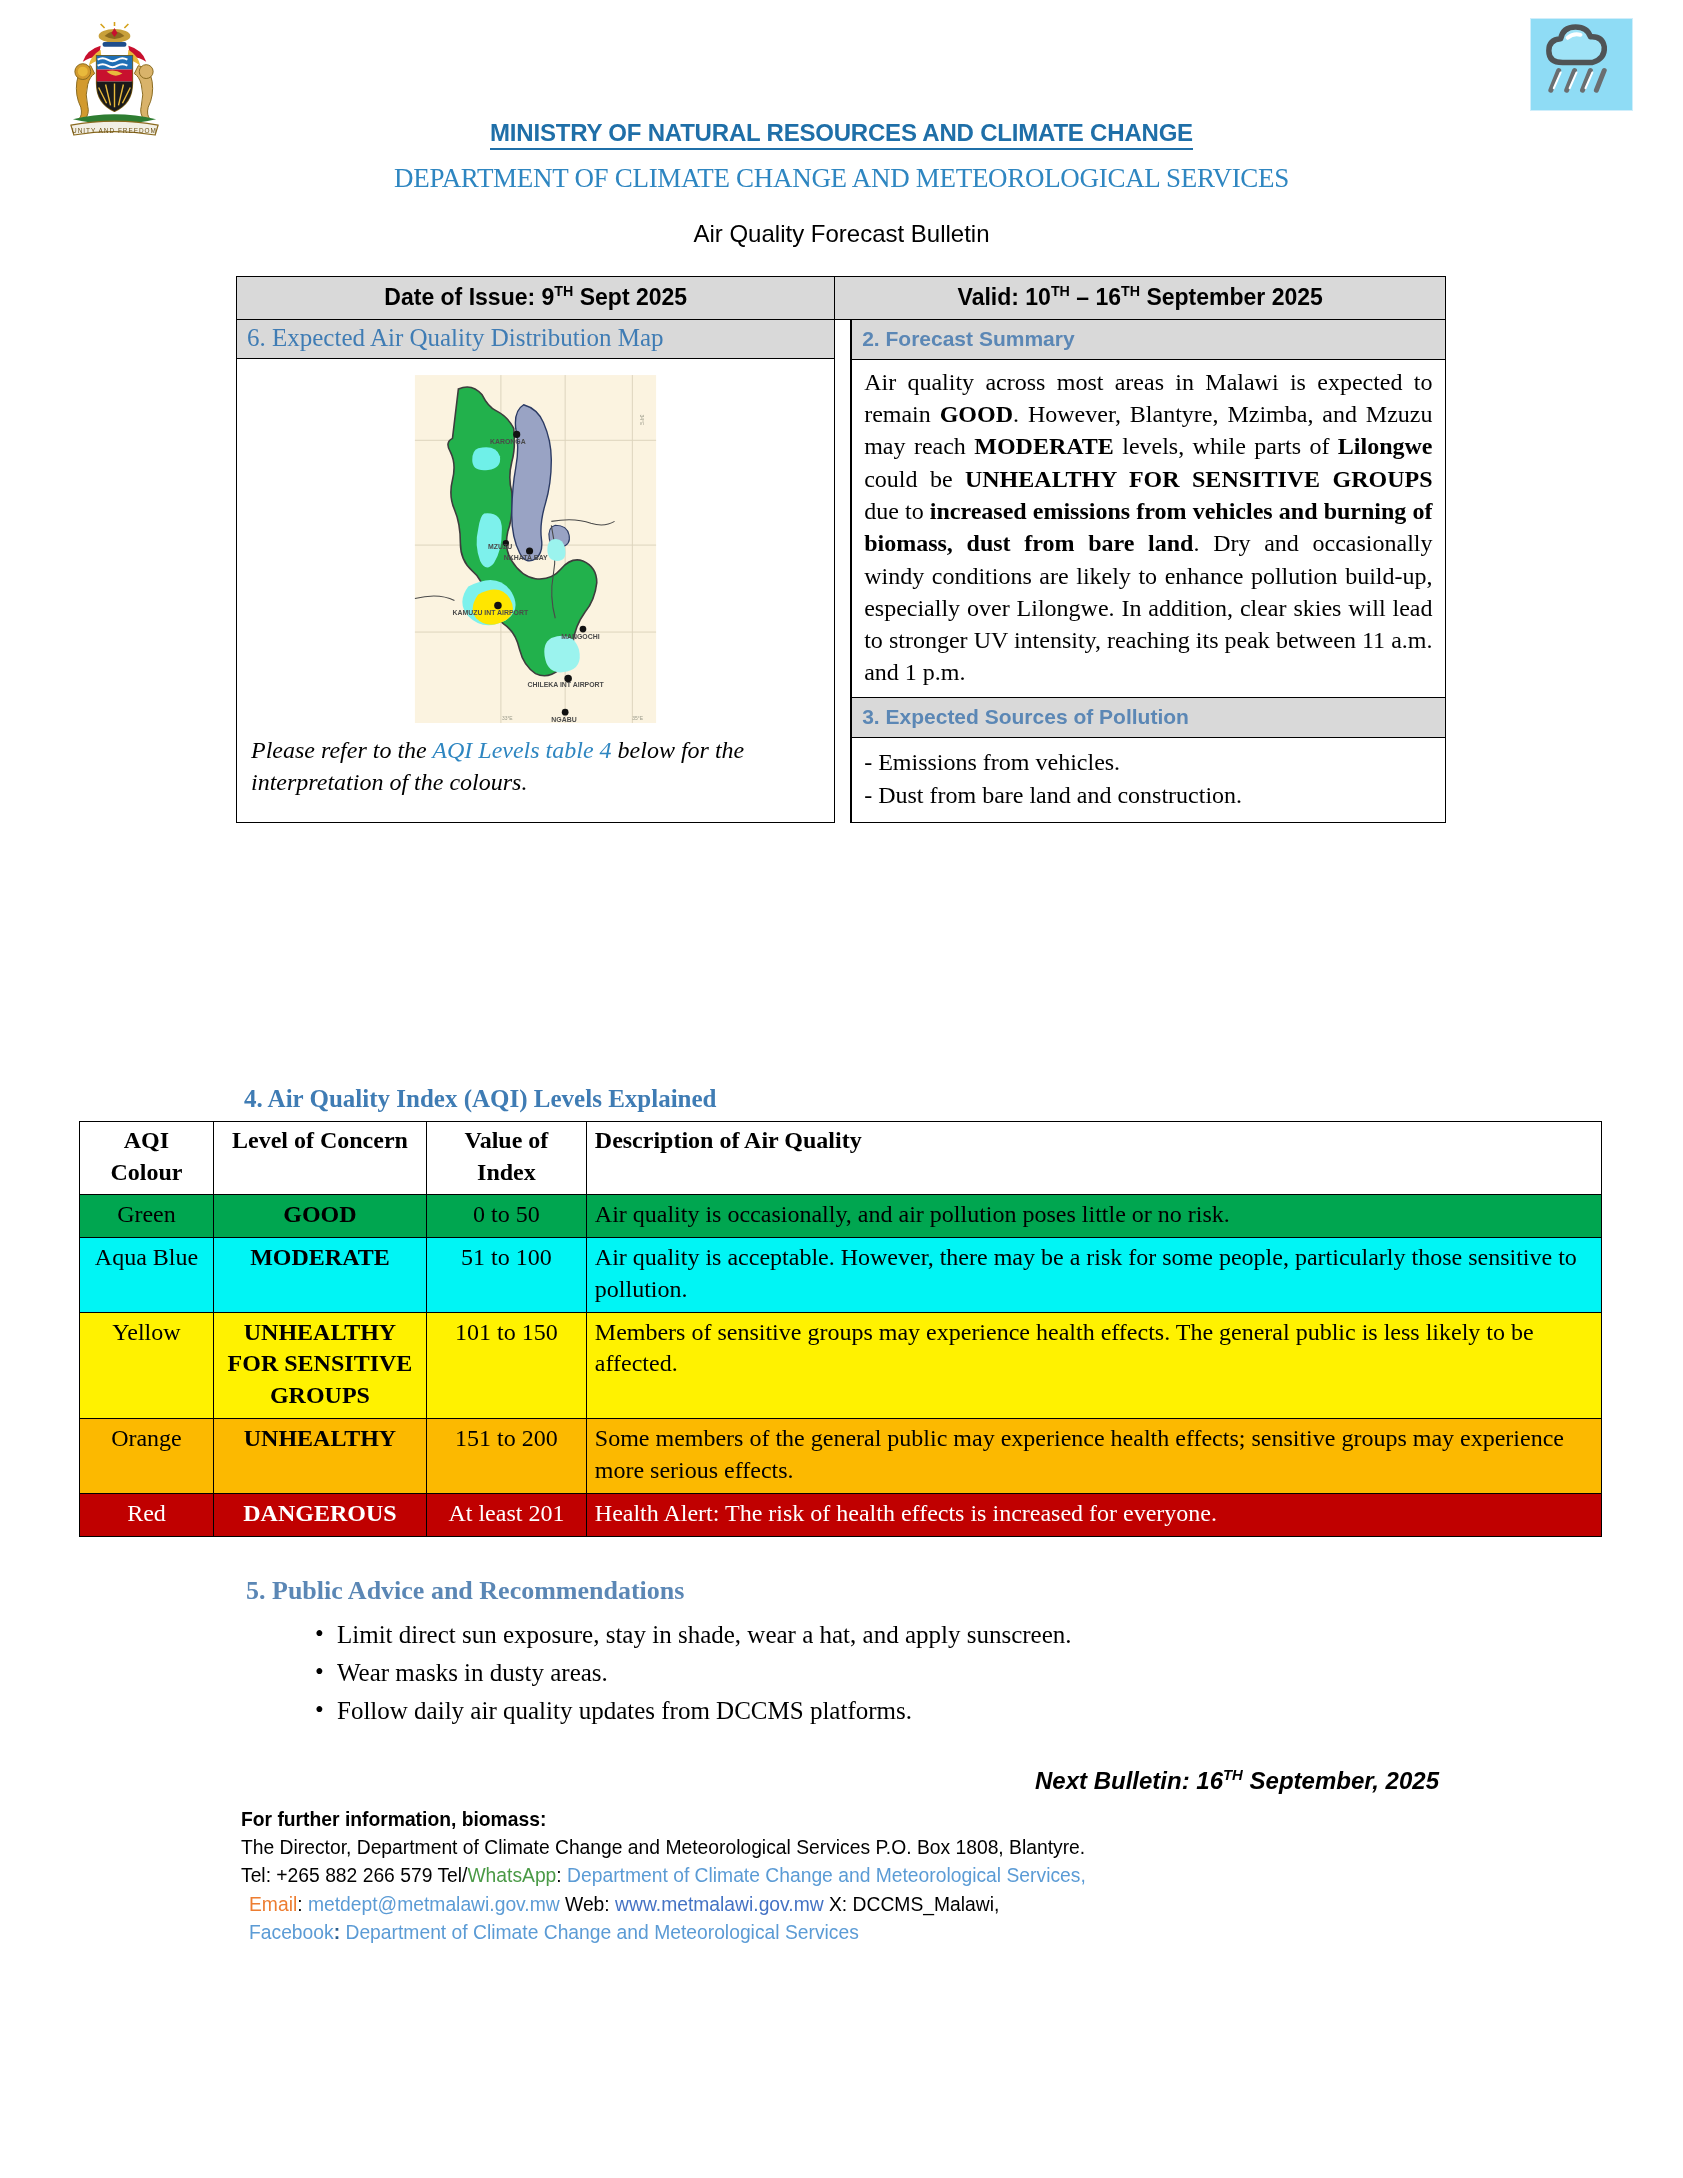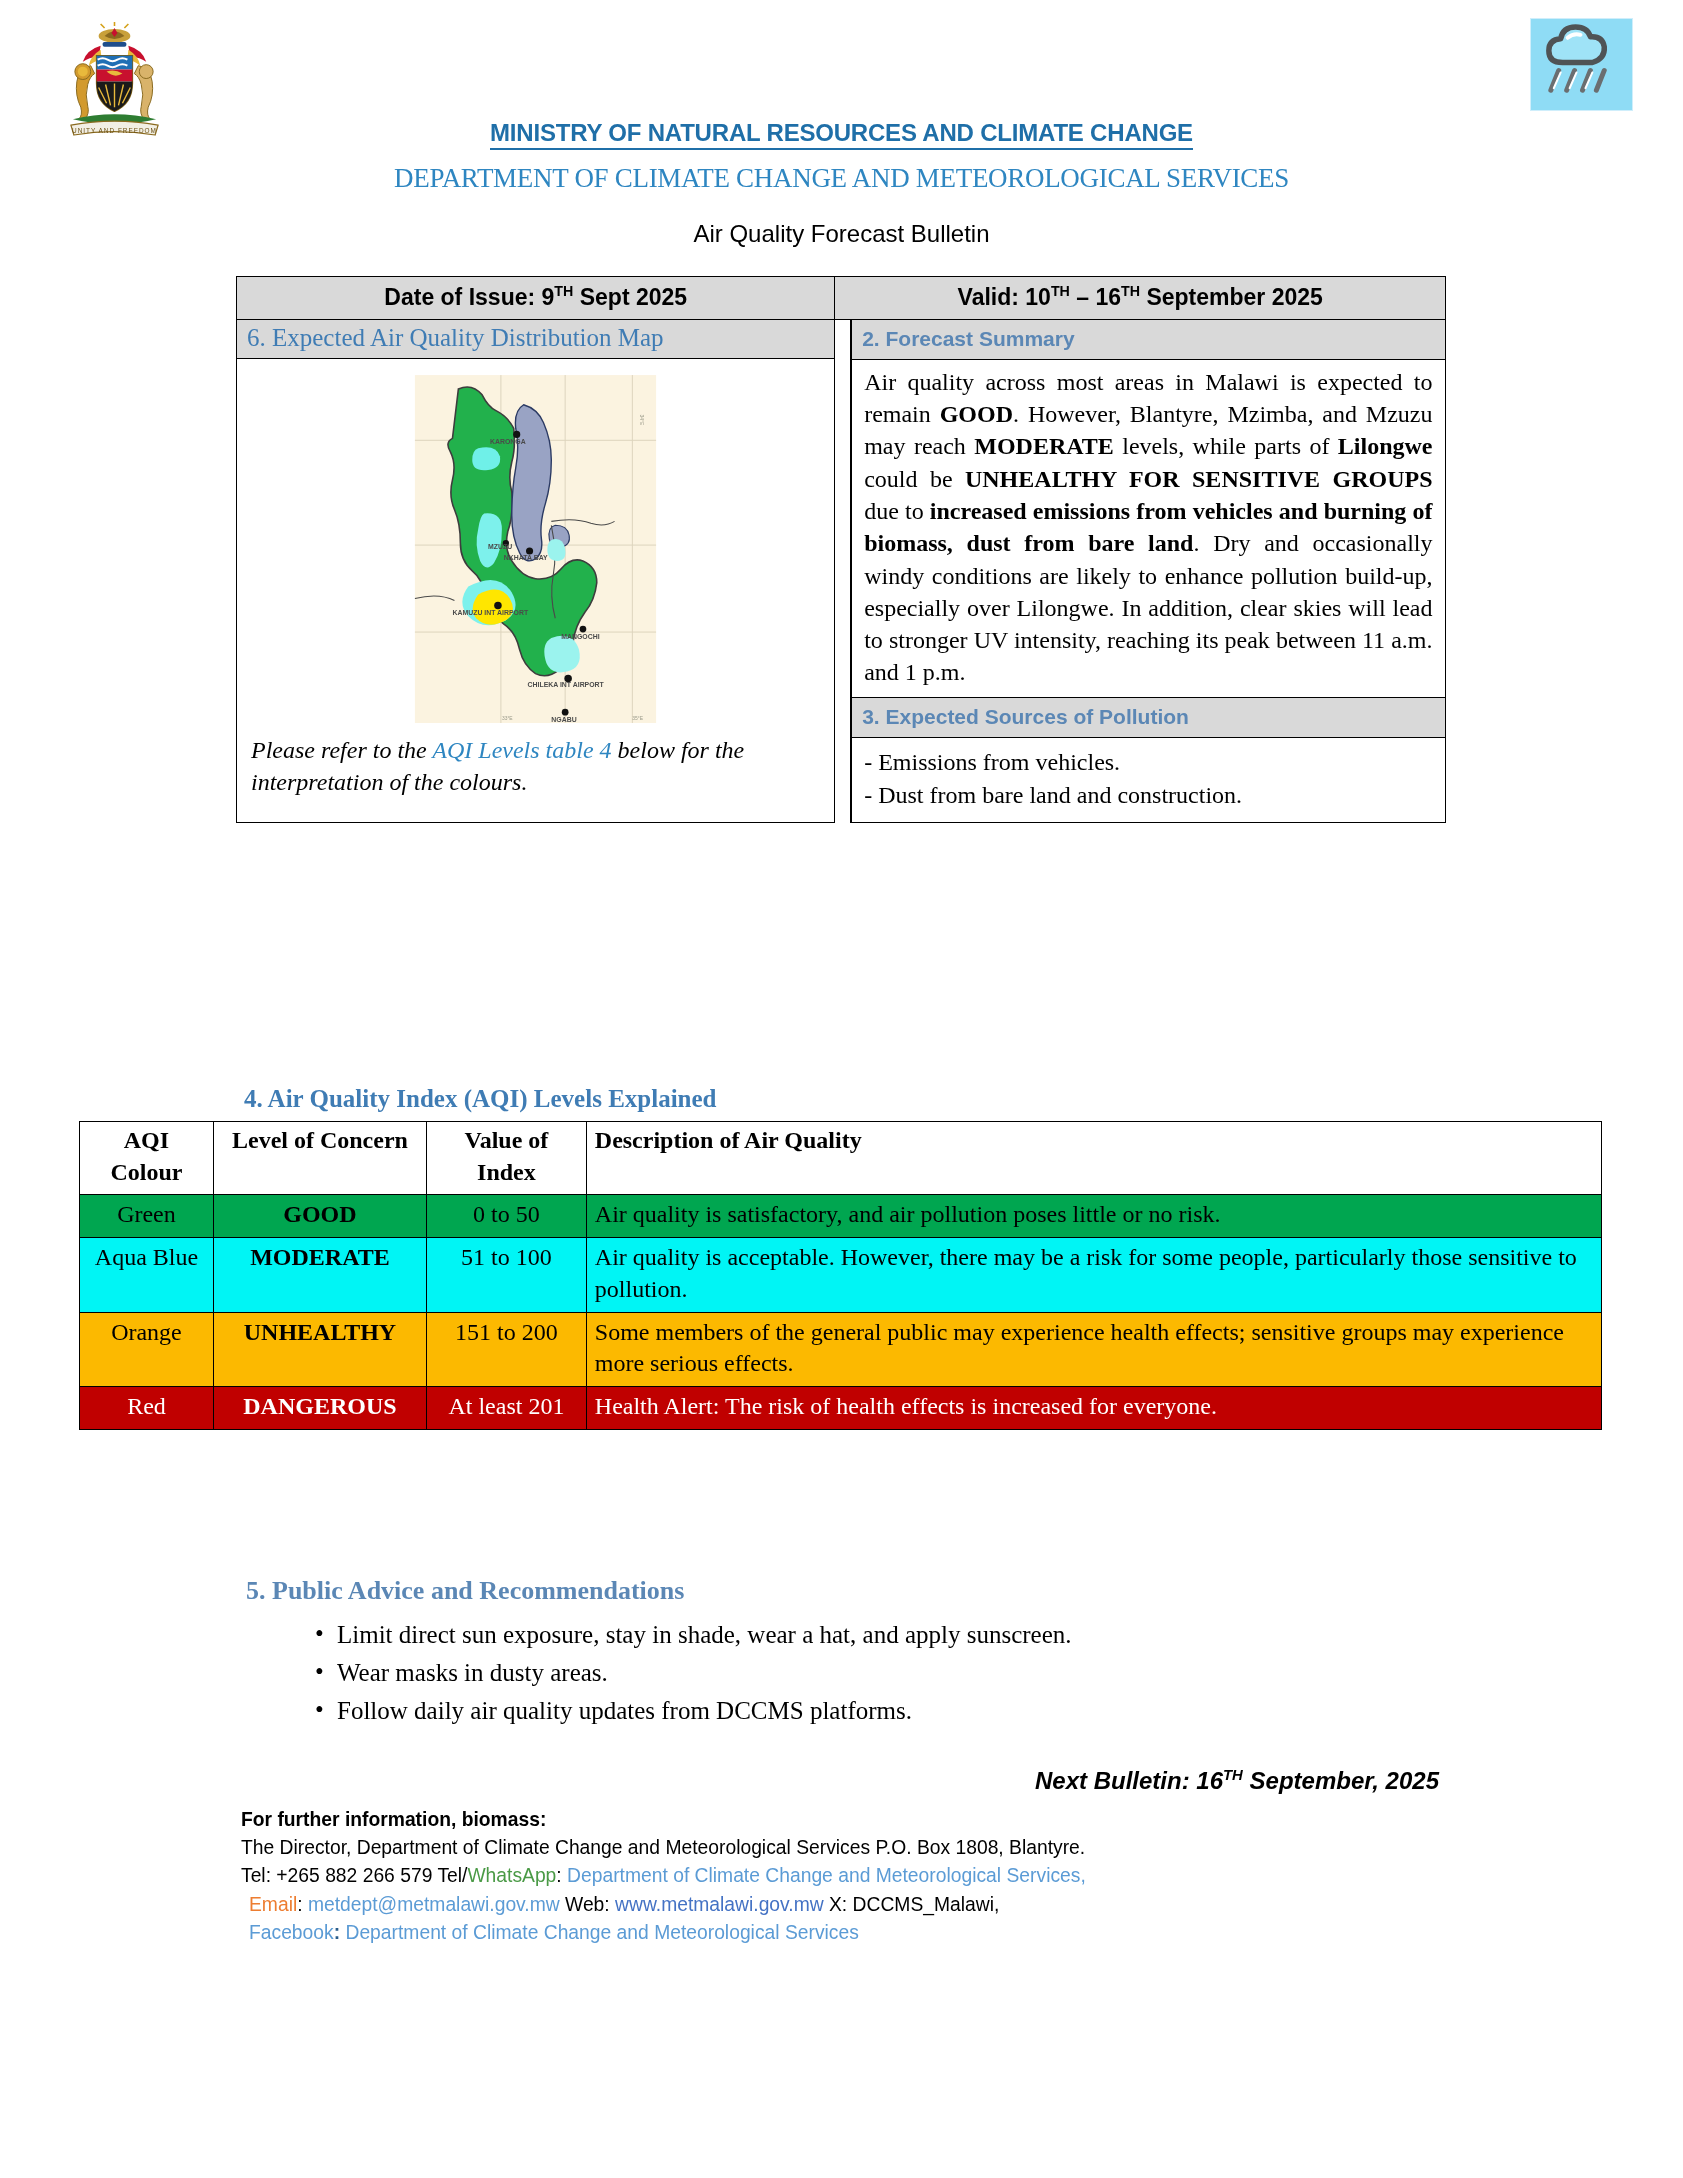--- a/index.html
+++ b/index.html
@@ -481,27 +481,33 @@
         <th class="c">Level of Concern</th>
         <th class="c">Value of Index</th>
         <th>Description of Air Quality</th>
       </tr>
     </thead>
     <tbody id="aqi-body">
         <tr class="row-green">
           <td class="colour">Green</td>
           <td class="level">GOOD</td>
           <td class="value">0 to 50</td>
-          <td class="desc">Air quality is satisfactory, and air pollution poses little or no risk.</td>
+          <td class="desc">Air quality is occasionally, and air pollution poses little or no risk.</td>
         </tr>
         <tr class="row-aqua">
           <td class="colour">Aqua Blue</td>
           <td class="level">MODERATE</td>
           <td class="value">51 to 100</td>
           <td class="desc">Air quality is acceptable. However, there may be a risk for some people, particularly those sensitive to pollution.</td>
+        </tr>
+        <tr class="row-yellow">
+          <td class="colour">Yellow</td>
+          <td class="level">UNHEALTHY FOR SENSITIVE GROUPS</td>
+          <td class="value">101 to 150</td>
+          <td class="desc">Members of sensitive groups may experience health effects. The general public is less likely to be affected.</td>
         </tr>
         <tr class="row-orange">
           <td class="colour">Orange</td>
           <td class="level">UNHEALTHY</td>
           <td class="value">151 to 200</td>
           <td class="desc">Some members of the general public may experience health effects; sensitive groups may experience more serious effects.</td>
         </tr>
         <tr class="row-red">
           <td class="colour">Red</td>
           <td class="level">DANGEROUS</td>

